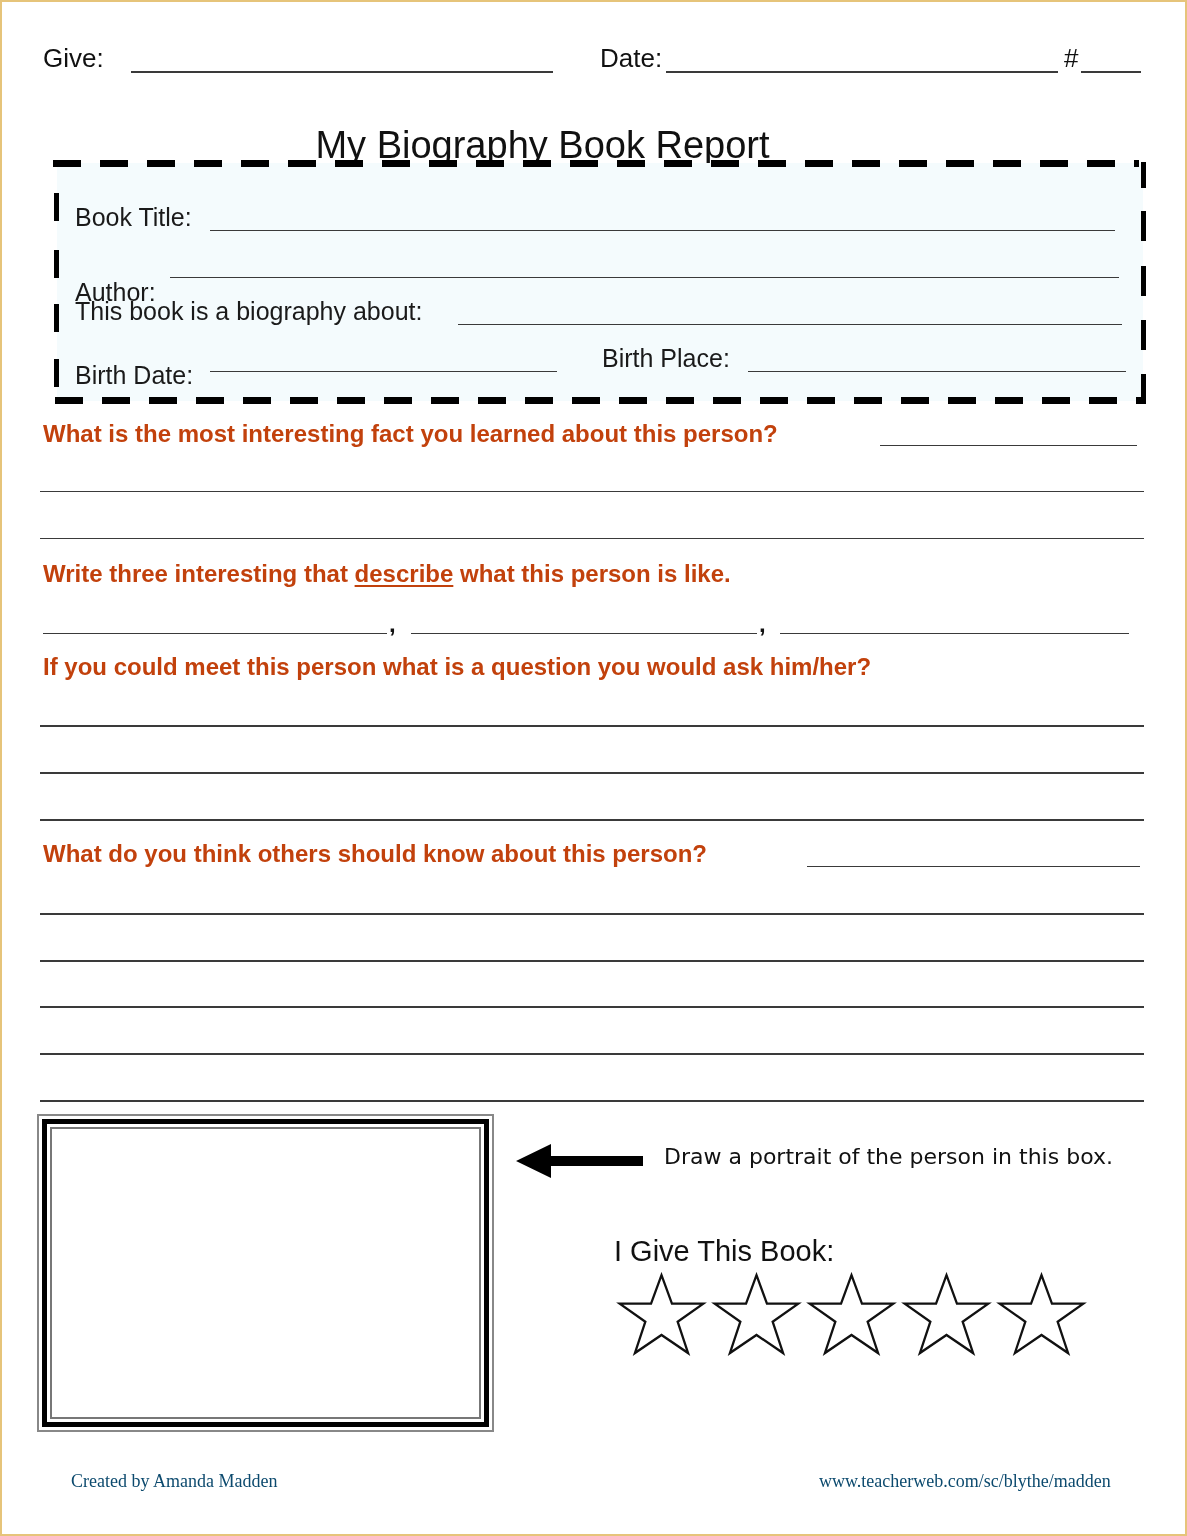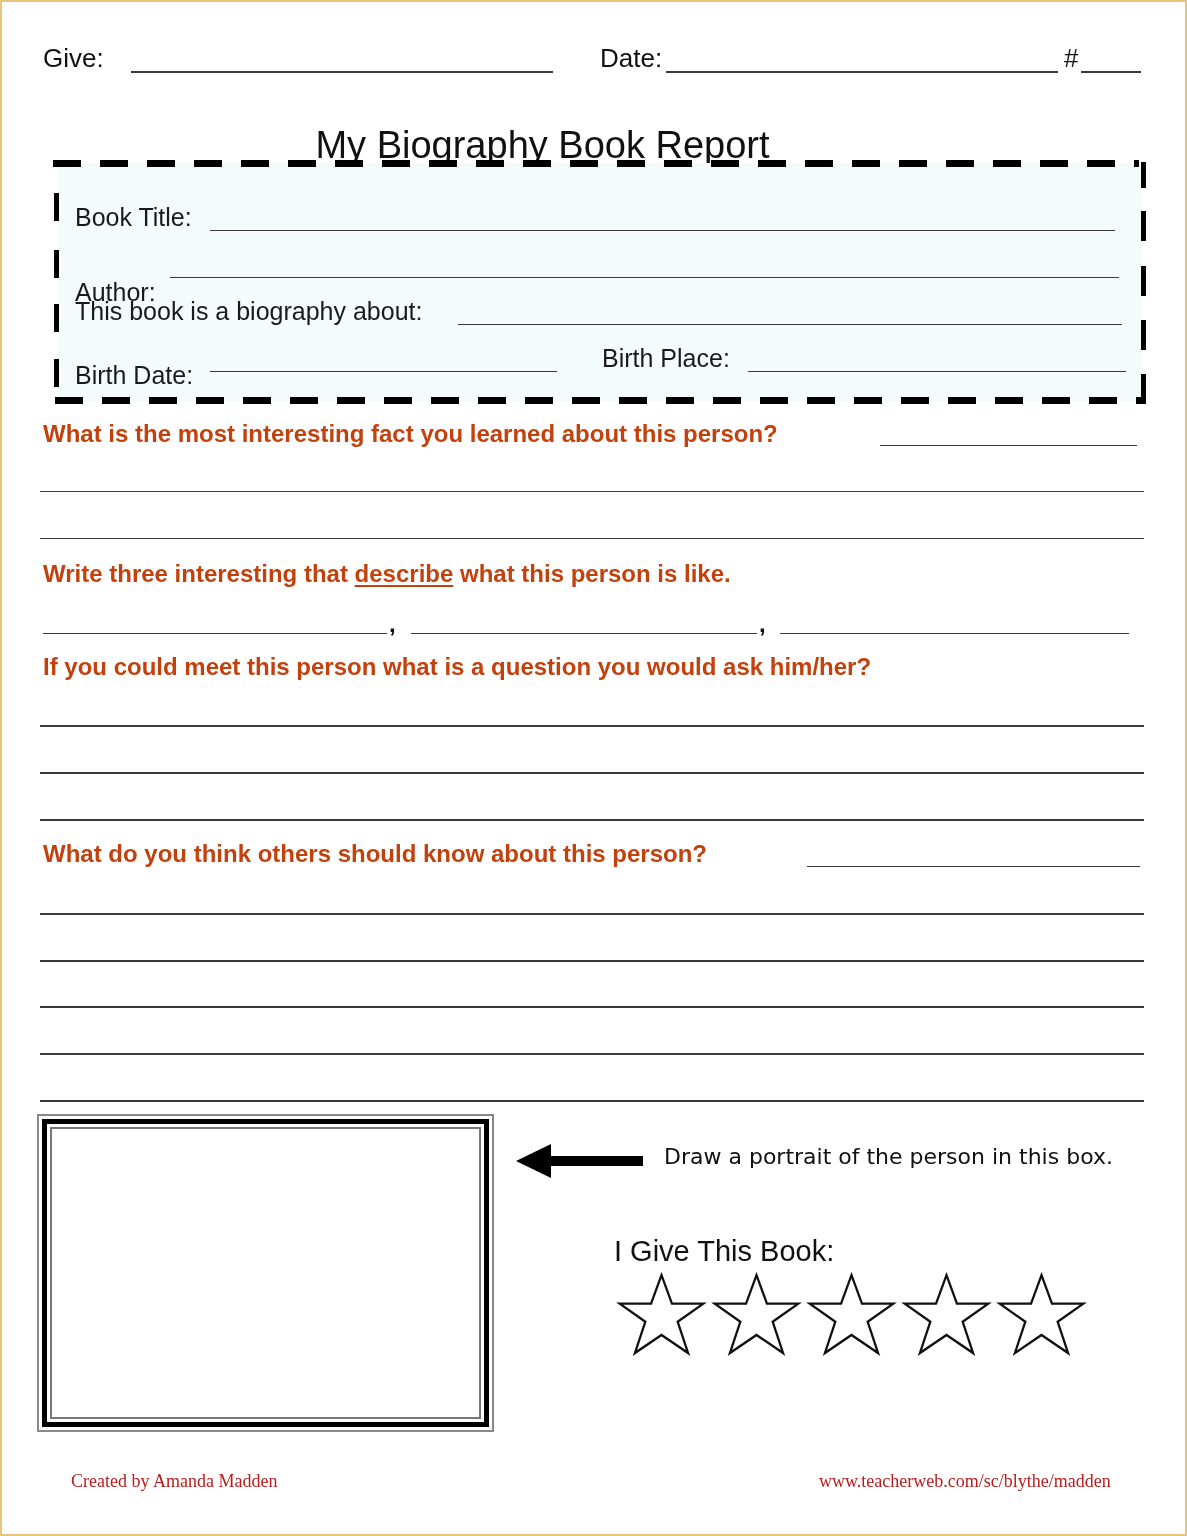--- a/index.html
+++ b/index.html
@@ -52,21 +52,21 @@
     border: 2px solid #777;
   }
   .draw-note {
     font-family: "DejaVu Sans", sans-serif; font-size: 22px; color: #111;
     left: 656px; top: 1144px; margin-left: 8px;
   }
   .give-label { font-size: 29px; left: 614px; top: 1235px; }
   .stars { left: 614px; top: 1272px; display: flex; gap: 0px; }
   .star { width: 95px; height: 88px; }
 
-  .footer { font-family: "Liberation Serif", serif; font-size: 18px; color: #b91c1c; top: 1471px; }
+  .footer { font-family: "Liberation Serif", serif; font-size: 18px; color: #0c4a6e; top: 1471px; }
 </style>
 </head>
 <body>
 
 <div class="page-border"></div>
 
 <div class="abs hdr-label" style="left:43px; top:43px;">Give:</div>
 <div class="line" style="left:131px; top:71px; width:422px;"></div>
 
 <div class="abs hdr-label" style="left:600px; top:43px;">Date:</div>

